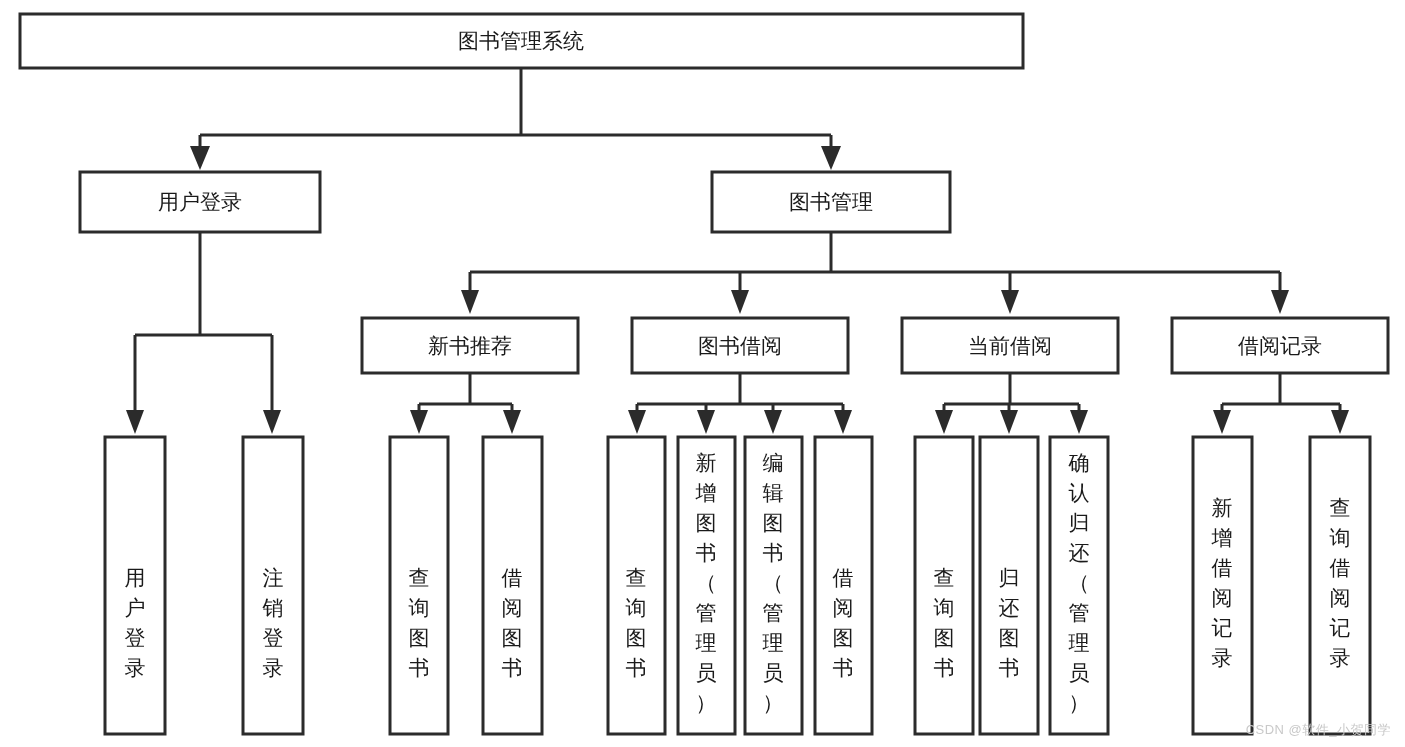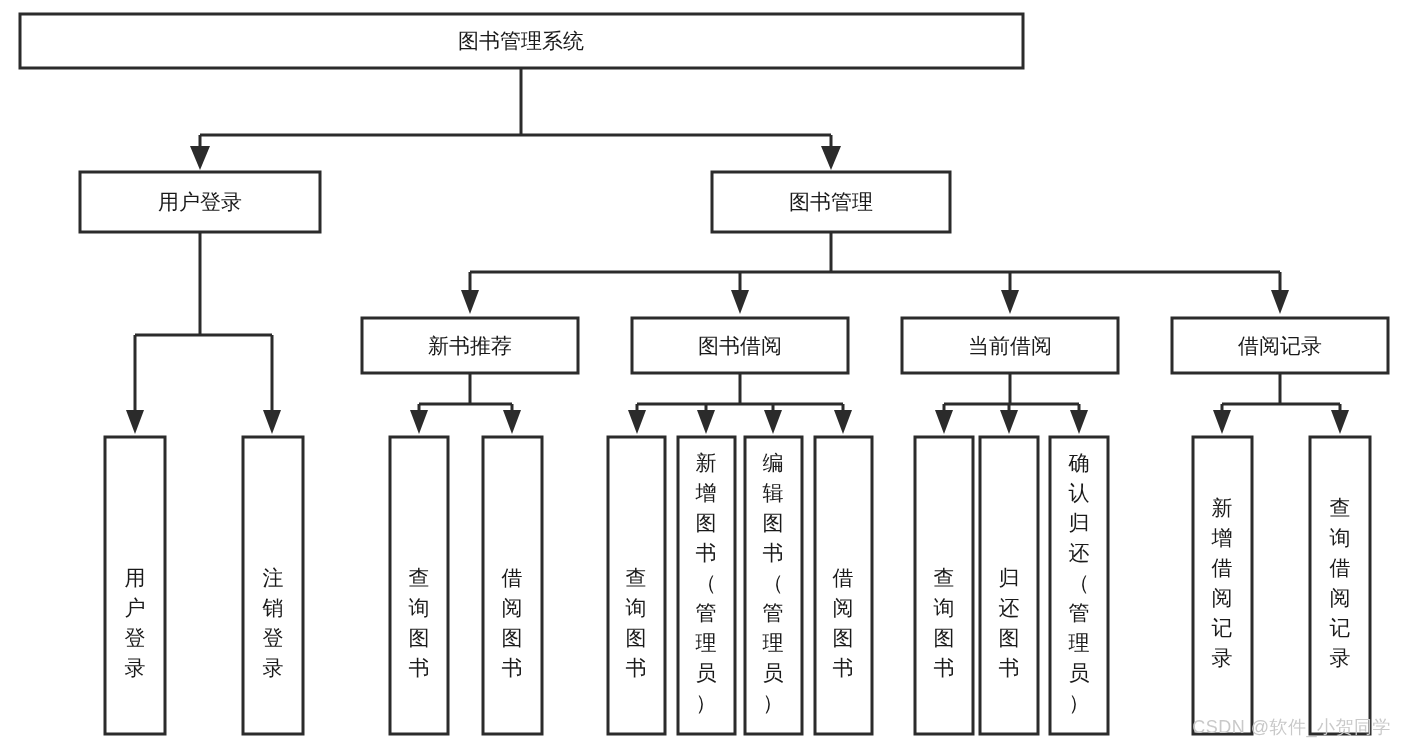--- a/index.html
+++ b/index.html
@@ -53,21 +53,21 @@
     font-family: "Liberation Sans", "DejaVu Sans", sans-serif;
     font-size: 21px;
     fill: #1a1a1a;
     text-anchor: middle;
   }
   .watermark {
     position: absolute;
     right: 14px;
     bottom: 8px;
     font-family: "Liberation Sans", "DejaVu Sans", sans-serif;
-    font-size: 18px;
+    font-size: 13px;
     color: #c9c9c9;
     letter-spacing: 0.5px;
     white-space: nowrap;
     pointer-events: none;
   }
 </style>
 </head>
 <body>
 
 <div id="diagram-root">

